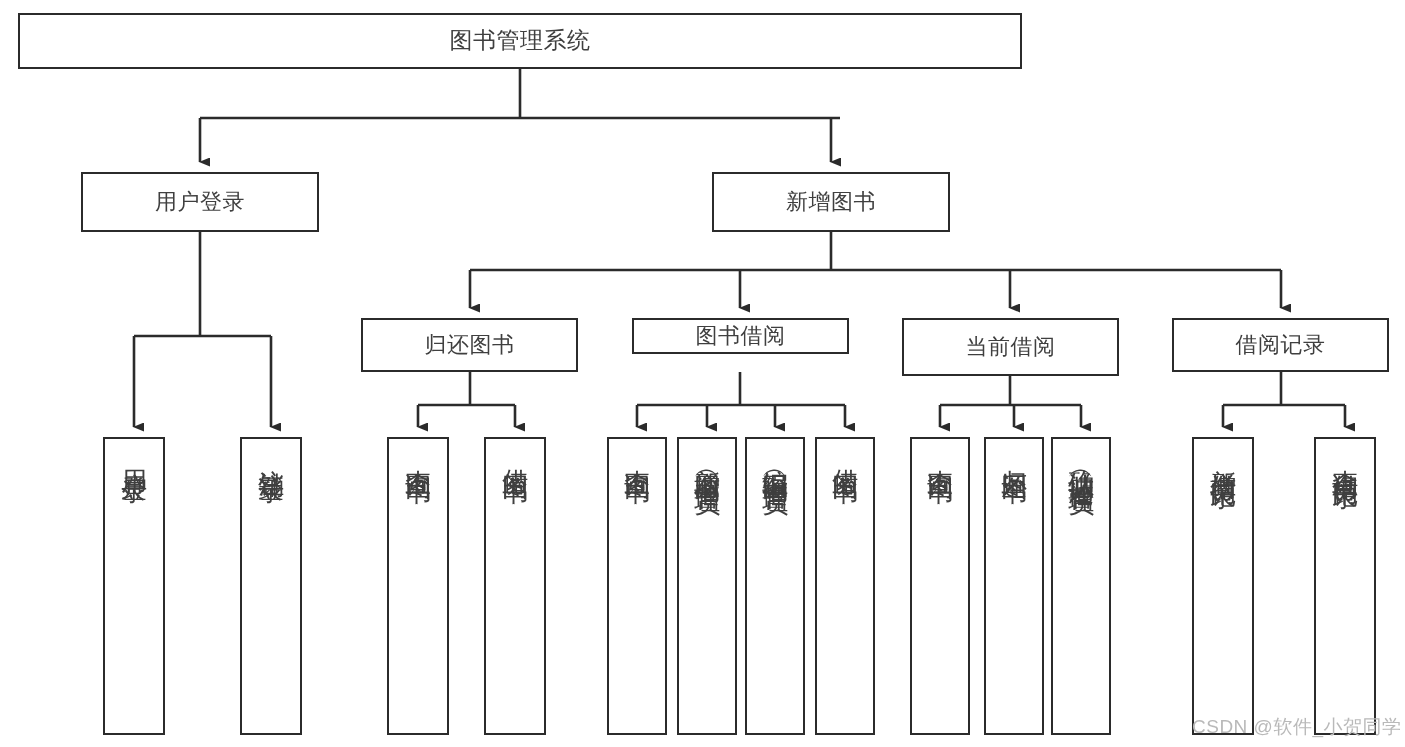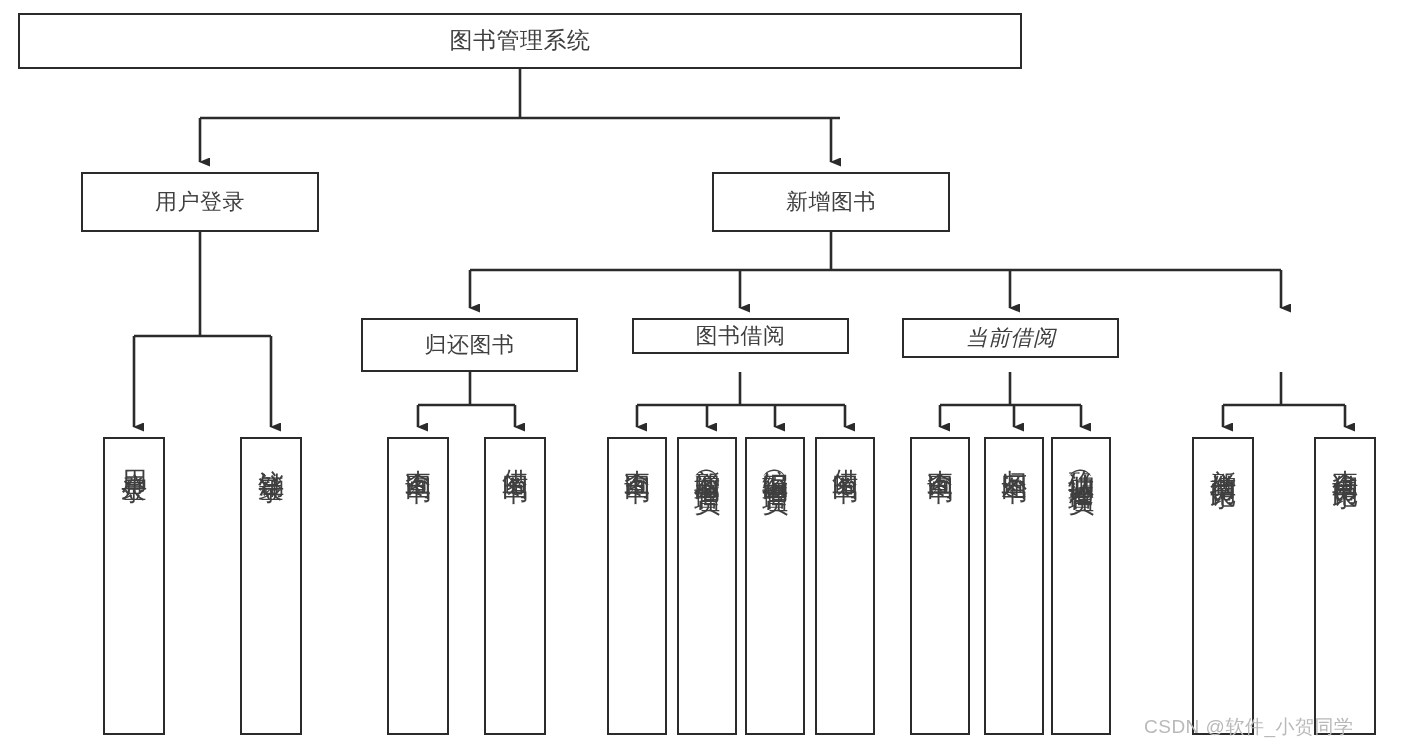--- a/index.html
+++ b/index.html
@@ -149,22 +149,25 @@
   <div class="node horiz" style="left:712px; top:172px; width:238px; height:60px;">
     <span class="node-label">新增图书</span>
   </div>
 
   <div class="node horiz" style="left:361px; top:318px; width:217px; height:54px;">
     <span class="node-label">归还图书</span>
   </div>
   <div class="node horiz" style="left:632px; top:318px; width:217px; height:36px;">
     <span class="node-label">图书借阅</span>
   </div>
-  <div class="node horiz" style="left:902px; top:318px; width:217px; height:40px;font-style:italic;">
+  <div class="node horiz" style="left:902px; top:318px; width:217px; height:58px;">
     <span class="node-label">当前借阅</span>
+  </div>
+  <div class="node horiz" style="left:1172px; top:318px; width:217px; height:54px;">
+    <span class="node-label">借阅记录</span>
   </div>
 
   <div class="node leaf" style="left:103px; top:437px; width:62px; height:298px;">
     <span class="node-label">用户登录</span>
   </div>
   <div class="node leaf" style="left:240px; top:437px; width:62px; height:298px;">
     <span class="node-label">注销登录</span>
   </div>
 
   <div class="node leaf" style="left:387px; top:437px; width:62px; height:298px;">
@@ -197,15 +200,15 @@
     <span class="node-label">确认归还（管理员）</span>
   </div>
 
   <div class="node leaf" style="left:1192px; top:437px; width:62px; height:298px;">
     <span class="node-label">新增借阅记录</span>
   </div>
   <div class="node leaf" style="left:1314px; top:437px; width:62px; height:298px;">
     <span class="node-label">查询借阅记录</span>
   </div>
 
-  <div class="watermark" style="left:1144px; top:714px;">CSDN @软件_小贺同学</div>
+  <div class="watermark" style="left:1192px; top:714px;">CSDN @软件_小贺同学</div>
 
 </div>
 
 </body></html>

